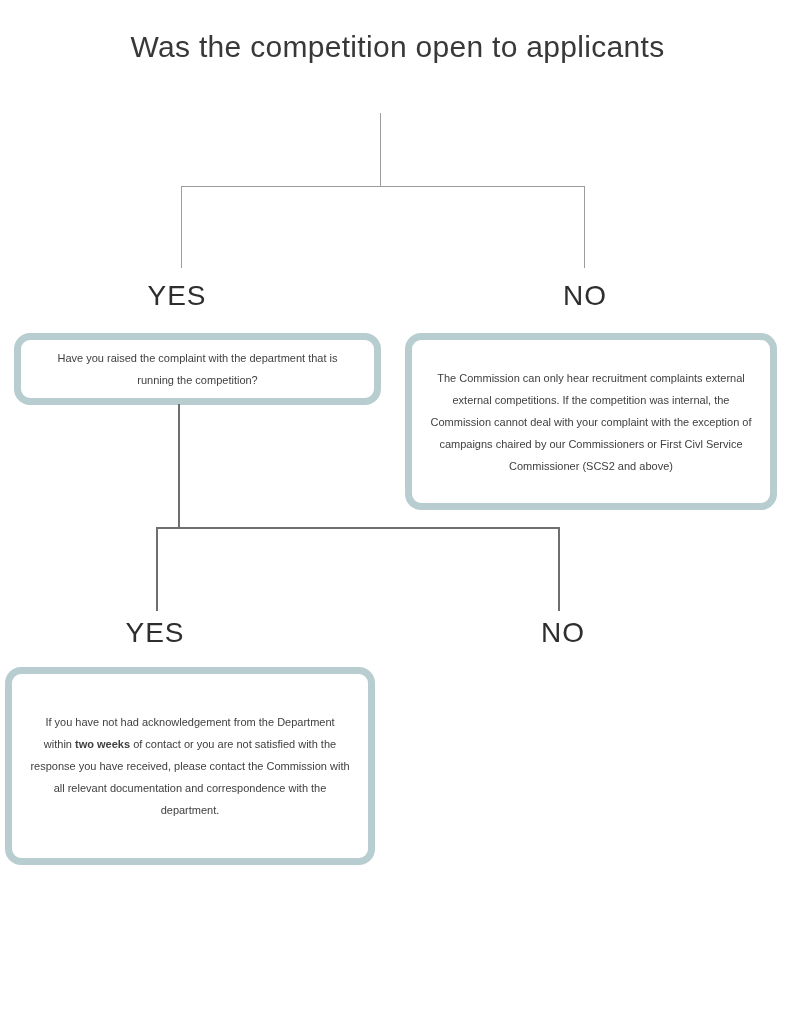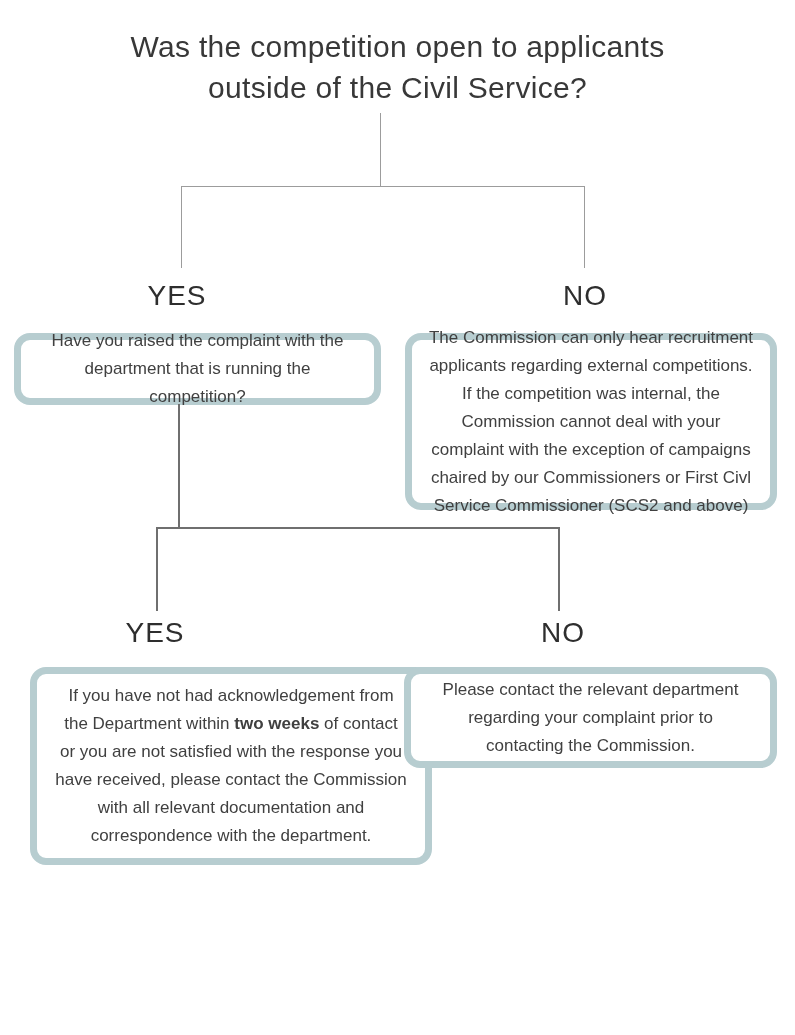--- a/index.html
+++ b/index.html
@@ -51,73 +51,70 @@
     position:absolute;
     box-sizing:border-box;
     background:var(--box-fill);
     border:7px solid var(--box-border);
     border-radius:16px;
     display:flex;align-items:center;justify-content:center;
     text-align:center;
   }
   .box p{
     margin:8px;
-    font-size:17px;
-    line-height:28px;
+    font-size:11px;
+    line-height:22px;
     color:var(--text-body);
   }
   .box-yes1{left:14px;top:333px;width:367px;height:72px;padding:2px 10px;}
   .box-no1 {left:405px;top:333px;width:372px;height:177px;padding:2px 8px;}
-  .box-yes2{left:30px;top:667px;width:402px;height:198px;padding:2px 10px;}
+  .box-yes2{left:5px;top:667px;width:370px;height:198px;padding:2px 10px;}
   .box-no2 {left:404px;top:667px;width:373px;height:101px;padding:2px 12px;}
   
   .l-root-stem  {left:380px;top:113px;width:1px;height:73px;}
   .l-h1         {left:181px;top:186px;width:404px;height:1px;}
   .l-drop-yes1  {left:181px;top:186px;width:1px;height:82px;}
   .l-drop-no1   {left:584px;top:186px;width:1px;height:82px;}
   .l-box-stem   {left:178px;top:404px;width:2px;height:123px;}
   .l-h2         {left:156px;top:527px;width:404px;height:2px;}
   .l-drop-yes2  {left:156px;top:527px;width:2px;height:84px;}
   .l-drop-no2   {left:558px;top:527px;width:2px;height:84px;}
   .lbl-yes1{left:177px;top:280px;}
   .lbl-no1 {left:585px;top:280px;}
   .lbl-yes2{left:155px;top:617px;}
   .lbl-no2 {left:563px;top:617px;}
 </style>
 </head>
 <body>
 
 <div class="canvas">
 
-  <h1 class="title"><span>Was the competition open to applicants</span><br><span>outside of the Civil Service?</span></h1>
+  <h1 class="title"><span>Was the competition open to applicants</span><br></h1>
 
   <div class="line l-root-stem"></div>
   <div class="line l-h1"></div>
   <div class="line l-drop-yes1"></div>
   <div class="line l-drop-no1"></div>
 
   <div class="branch-label lbl-yes1">YES</div>
   <div class="branch-label lbl-no1">NO</div>
 
   <div class="box box-yes1">
     <p>Have you raised the complaint with the department that is running the competition?</p>
   </div>
   <div class="box box-no1">
-    <p>The Commission can only hear recruitment applicants regarding external competitions. If the competition was internal, the Commission cannot deal with your complaint with the exception of campaigns chaired by our Commissioners or First Civl Service Commissioner (SCS2 and above)</p>
+    <p>The Commission can only hear recruitment complaints external external competitions. If the competition was internal, the Commission cannot deal with your complaint with the exception of campaigns chaired by our Commissioners or First Civl Service Commissioner (SCS2 and above)</p>
   </div>
 
   <div class="line thick l-box-stem"></div>
   <div class="line thick l-h2"></div>
   <div class="line thick l-drop-yes2"></div>
   <div class="line thick l-drop-no2"></div>
 
   <div class="branch-label lbl-yes2">YES</div>
   <div class="branch-label lbl-no2">NO</div>
 
   <div class="box box-yes2">
     <p><span>If you have not had acknowledgement from the Department within </span><strong>two weeks</strong><span> of contact or you are not satisfied with the response you have received, please contact the Commission with all relevant documentation and correspondence with the department.</span></p>
   </div>
-  <div class="box box-no2">
-    <p>Please contact the relevant department regarding your complaint prior to contacting the Commission.</p>
-  </div>
 
 
 </div>
 
 </body></html>

